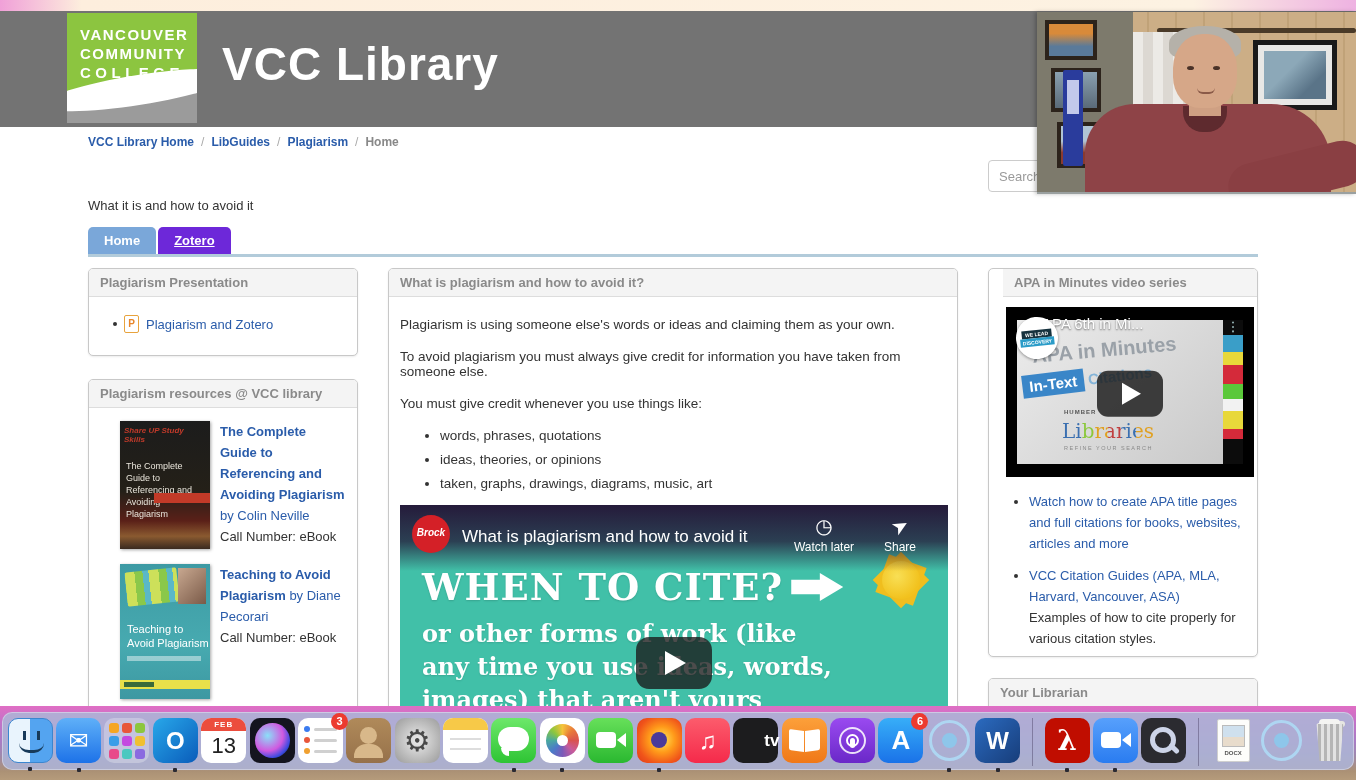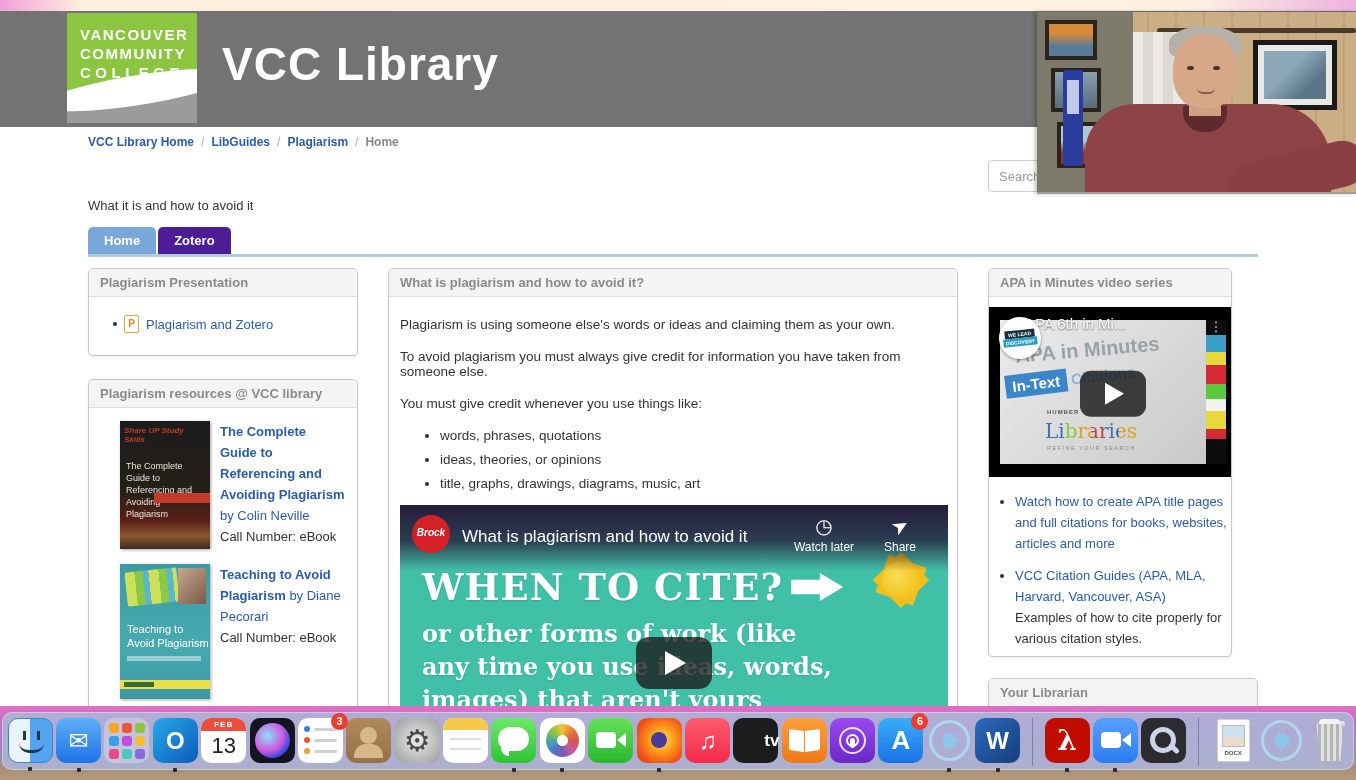--- a/index.html
+++ b/index.html
@@ -56,32 +56,32 @@
   .page-title { position:absolute; left:88px; top:158px; font-size:27px; color:#333; font-weight:normal; }
   .page-subtitle { position:absolute; left:88px; top:198px; font-size:13px; color:#333; }
   .searchbox { position:absolute; left:988px; top:160px; width:270px; height:32px; border:1px solid #ccc;
     border-radius:4px; padding:0 10px; font-size:13px; color:#333; z-index:10; font-family:"Liberation Sans",sans-serif; }
   .searchbox::placeholder { color:#9a9a9a; }
 
   .tabs { position:absolute; left:88px; top:227px; display:flex; gap:2px; }
   .tab { height:27px; padding:0 16px; line-height:27px; color:#fff; font-size:13px; font-weight:bold;
     border-radius:5px 5px 0 0; cursor:pointer; }
   .tab.active { background:#7aa7d9; }
-  .tab.inactive { background:#4c1d95; }
+  .tab.inactive { background:#6d28d9;text-decoration:underline; }
   .tabline { position:absolute; left:88px; top:254px; width:1170px; height:3px; background:#b2cbda; }
 
   
   .box { position:absolute; background:#fff; border:1px solid #c8c8c8; border-radius:5px;
     box-shadow:0 1px 2px rgba(0,0,0,.08); overflow:hidden; }
   .box-h { background:#f4f4f4; border-bottom:1px solid #ddd; padding:6px 11px; font-size:13px; font-weight:bold; color:#8a8a8a; }
   .link { color:#2a5caa; text-decoration:none; }
   .b-left1 { left:88px; top:268px; width:270px; height:88px; }
   .b-left2 { left:88px; top:379px; width:270px; height:334px; }
   .b-mid   { left:388px; top:268px; width:570px; height:446px; }
-  .b-right1{ left:988px; top:268px; width:244px; height:389px; }
+  .b-right1{ left:988px; top:268px; width:270px; height:389px;padding-left:14px; }
   .b-right2{ left:988px; top:678px; width:270px; height:36px; }
 
   .pres-item { display:flex; align-items:center; gap:7px; margin:18px 0 0 24px; font-size:13px; }
   .bullet-dot { width:4px; height:4px; background:#333; border-radius:50%; }
   .ppt-icon { width:15px; height:18px; background:#fff; border:1.5px solid #e8a33d; border-radius:2px;
     color:#e8862a; font-size:10px; font-weight:bold; text-align:center; line-height:16px; }
 
   .bookrow { position:absolute; left:0; width:270px; display:flex; }
   .bookrow .cover { margin-left:31px; width:90px; flex:0 0 90px; position:relative; overflow:hidden;
     box-shadow:1px 1px 3px rgba(0,0,0,.35); }
@@ -355,21 +355,21 @@
 
   <div class="box b-mid">
     <div class="box-h">What is plagiarism and how to avoid it?</div>
     <div class="midbody">
       <p>Plagiarism is using someone else's words or ideas and claiming them as your own.</p>
       <p>To avoid plagiarism you must always give credit for information you have taken from someone else.</p>
       <p>You must give credit whenever you use things like:</p>
       <ul>
         <li>words, phrases, quotations</li>
         <li>ideas, theories, or opinions</li>
-        <li>title, graphs, drawings, diagrams, music, art</li>
+        <li>taken, graphs, drawings, diagrams, music, art</li>
       </ul>
 
       <div class="ytvideo">
         <div class="slide-h">
           <span>WHEN TO CITE?</span>
           <span class="slide-arrow"></span>
         </div>
         <div class="slide-lines">
           <div>or other forms of work (like</div>
           <div>any time you use ideas, words,</div>

